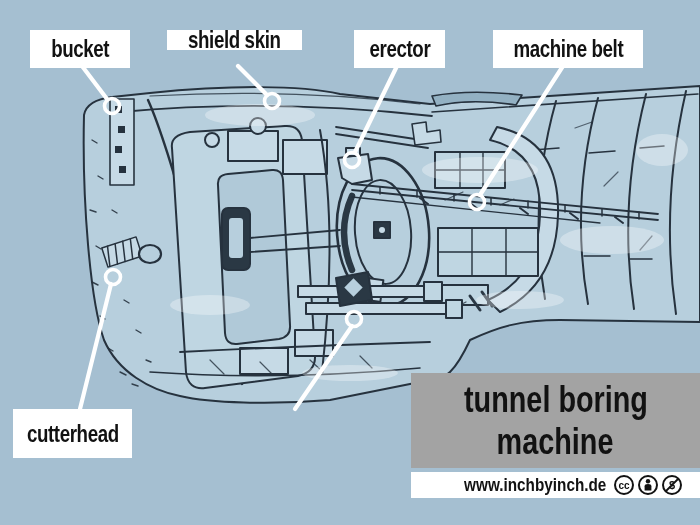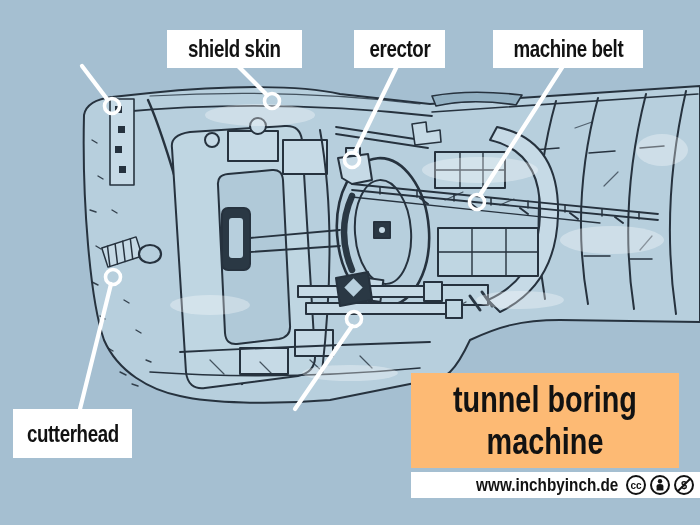--- a/index.html
+++ b/index.html
@@ -4,33 +4,33 @@
 <style>
   html,body{margin:0;padding:0;}
   #stage{position:relative;width:700px;height:525px;overflow:hidden;
          background:#a5bfd1;font-family:"Liberation Sans",sans-serif;}
   #art{position:absolute;left:0;top:0;}
   .callout{position:absolute;background:#ffffff;display:flex;align-items:center;
            justify-content:center;color:#121212;font-weight:bold;font-size:24px;}
   .callout .txt{display:inline-block;transform:scaleX(0.78);white-space:nowrap;
                 letter-spacing:-0.5px;}
   #lbl-bucket{left:30px;top:30px;width:100px;height:38px;}
-  #lbl-shield{left:167px;top:30px;width:135px;height:38px;}
+  #lbl-shield{left:167px;top:30px;width:135px;height:20px;}
   #lbl-erector{left:354px;top:30px;width:91px;height:38px;}
   #lbl-belt{left:493px;top:30px;width:150px;height:38px;}
   #lbl-cutterhead{left:13px;top:409px;width:119px;height:49px;}
   #lbl-thrust{left:193px;top:409px;width:172px;height:39px;}
-  #title-box{position:absolute;left:411px;top:373px;width:268px;height:95px;
-             background:#fdba74;display:flex;flex-direction:column;align-items:center;
+  #title-box{position:absolute;left:411px;top:373px;width:289px;height:95px;
+             background:#a3a3a3;display:flex;flex-direction:column;align-items:center;
              justify-content:center;color:#121212;font-weight:bold;font-size:36px;
              line-height:42px;}
   #title-box .txt{display:inline-block;transform:scaleX(0.8);white-space:nowrap;}
   #footer-box{position:absolute;left:411px;top:472px;width:289px;height:26px;
               background:#ffffff;display:flex;align-items:center;
-              justify-content:flex-end;gap:7px;padding-right:5px;box-sizing:border-box;}
+              justify-content:flex-end;gap:7px;padding-right:17px;box-sizing:border-box;}
   #footer-box .site{font-weight:bold;font-size:18px;color:#121212;display:inline-block;
                     transform:scaleX(0.85);transform-origin:right center;}
 </style>
 </head>
 <body>
 
 <div id="stage">
 
   <svg id="art" width="700" height="525" viewBox="0 0 700 525">
     <g stroke="#26323e" stroke-width="2" stroke-linecap="round" stroke-linejoin="round">
@@ -163,20 +163,23 @@
       <circle cx="352" cy="160" r="7.5" stroke-width="3.6"></circle>
       <path d="M563,66 L480,195"></path>
       <circle cx="477" cy="202" r="7.5" stroke-width="3.6"></circle>
       <path d="M80,409 L111,284"></path>
       <circle cx="113" cy="277" r="7.5" stroke-width="3.6"></circle>
       <path d="M295,409 L352,326"></path>
       <circle cx="354" cy="319" r="7.5" stroke-width="3.6"></circle>
     </g>
   </svg>
 
+  <div class="callout" id="lbl-bucket">
+    <span class="txt">bucket</span>
+  </div>
   <div class="callout" id="lbl-shield">
     <span class="txt">shield skin</span>
   </div>
   <div class="callout" id="lbl-belt">
     <span class="txt">machine belt</span>
   </div>
   <div class="callout" id="lbl-erector">
     <span class="txt">erector</span>
   </div>
   <div class="callout" id="lbl-cutterhead">

